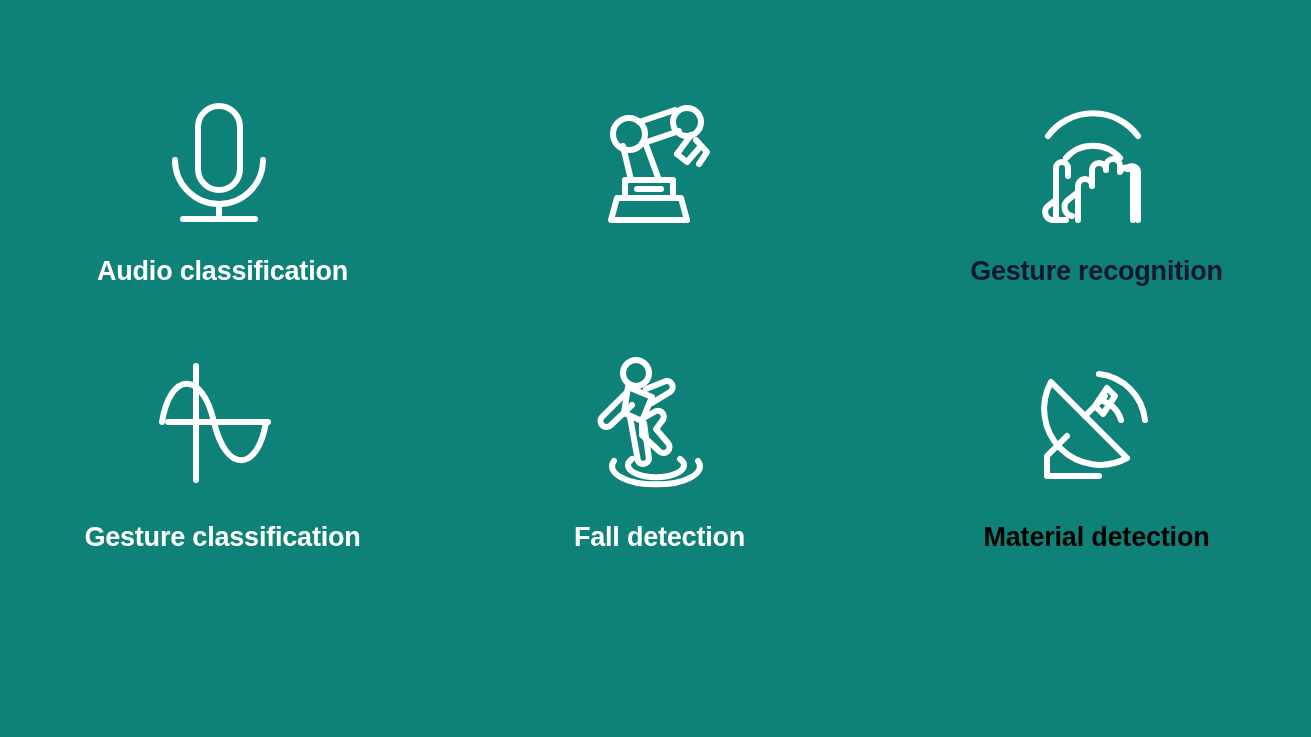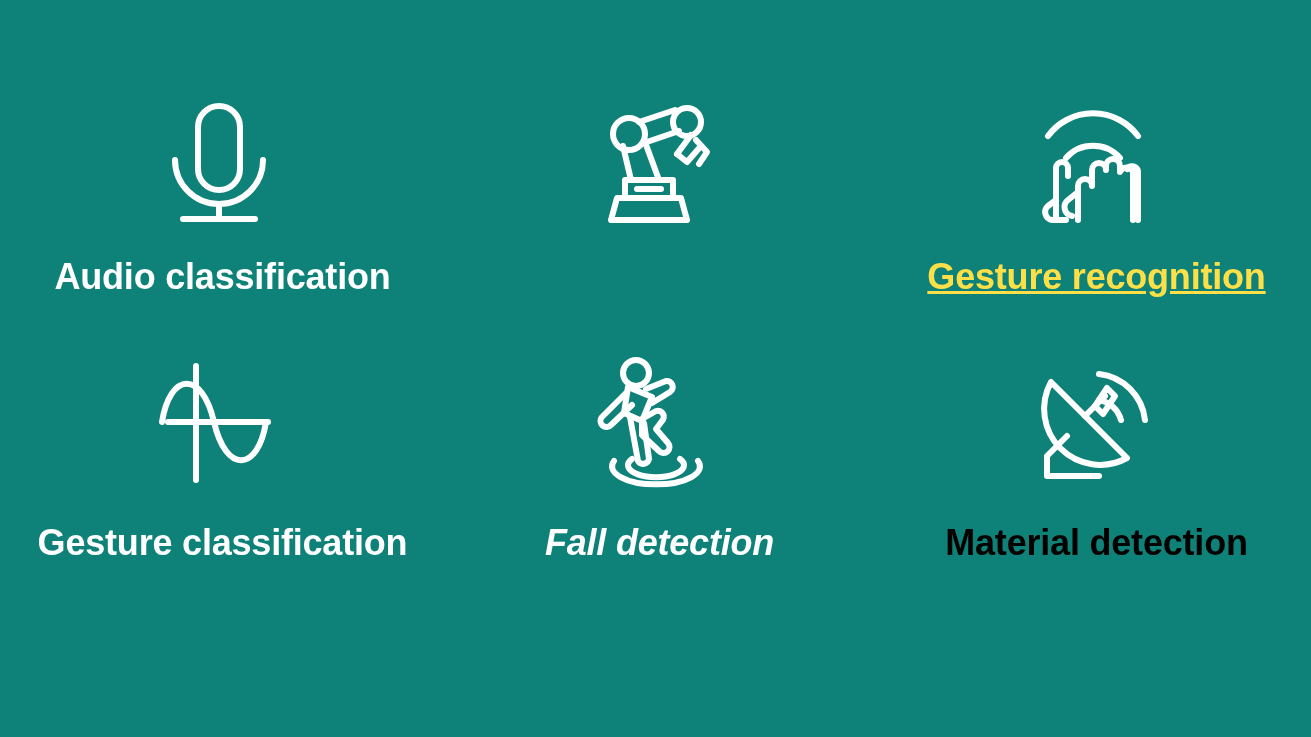--- a/index.html
+++ b/index.html
@@ -55,21 +55,21 @@
     stroke: #FFFFFF;
     fill: none;
     stroke-width: 6;
     stroke-linecap: round;
     stroke-linejoin: round;
     vector-effect: non-scaling-stroke;
   }
   .cell-label {
     margin-top: 14px;
     color: #FFFFFF;
-    font-size: 36px;
+    font-size: 27px;
     font-weight: bold;
     letter-spacing: -0.2px;
     line-height: 1.15;
     text-align: left;
     white-space: nowrap;
     margin-left: 8px;
   }
   
   .row-1 .icon-box { margin-top: 34px; }
   .row-1 .cell-label { margin-top: 22px; }
@@ -133,21 +133,21 @@
           <path d="M18 72 L18 66 a6 6 0 0 1 12 0 L30 74" stroke="#FFFFFF"></path>
           <path d="M18 98 L10 104 a8 8 0 0 0 4 14 L28 118" stroke="#FFFFFF"></path>
           <path d="M18 72 L18 118" stroke="#FFFFFF"></path>
 
           <path d="M40 118 L40 84 a7 7 0 0 1 14 0 L54 68 a7 7 0 0 1 14 0 L68 64 a7 7 0 0 1 14 0 L82 70 a7 7 0 0 1 13 0 L95 118" stroke="#FFFFFF"></path>
           <path d="M40 90 L30 98 a9 9 0 0 0 4 16" stroke="#FFFFFF"></path>
 
           <path d="M100 118 L100 70 a6 6 0 0 0 -11 -3" stroke="#FFFFFF"></path>
         </svg>
       </div>
-      <div class="cell-label" style="color: #fde047; text-decoration: underline;">Gesture recognition</div>
+      <div class="cell-label" style="color: #0f172a;">Gesture recognition</div>
     </div>
 
     <div class="cell row-2">
       <div class="icon-box">
         <svg width="122" height="124" viewBox="0 0 122 124" aria-hidden="true">
 
           <path d="M4 62 C12 12, 44 10, 56 62 C68 114, 100 112, 108 62" stroke="#FFFFFF"></path>
 
           <line x1="38" y1="6" x2="38" y2="120" stroke="#FFFFFF"></line>
 
@@ -170,21 +170,21 @@
           <path d="M52 32 L72 24 a6 6 0 0 1 4 11 L58 46" stroke="#FFFFFF"></path>
 
           <path d="M48 62 L62 54 a6 6 0 0 1 6 10 L62 72 L74 86 a6 6 0 0 1 -9 8 L48 78 Z" stroke="#FFFFFF"></path>
 
           <path d="M36 60 L44 104 a6 6 0 0 0 11 -2 L50 66" stroke="#FFFFFF"></path>
 
           <path d="M20 104 A44 18 0 1 0 104 104" stroke="#FFFFFF"></path>
           <path d="M38 102 A28 12 0 1 0 86 102" stroke="#FFFFFF"></path>
         </svg>
       </div>
-      <div class="cell-label" style="color: rgb(255, 255, 255); font-style: italic;">Fall detection</div>
+      <div class="cell-label" style="color: rgb(255, 255, 255);">Fall detection</div>
     </div>
 
     <div class="cell row-2">
       <div class="icon-box">
         <svg width="120" height="124" viewBox="0 0 120 124" aria-hidden="true">
 
           <path d="M18 22 A56 56 0 0 0 94 98 Z" stroke="#FFFFFF"></path>
 
           <line x1="52" y1="56" x2="72" y2="36" stroke="#FFFFFF"></line>
 

